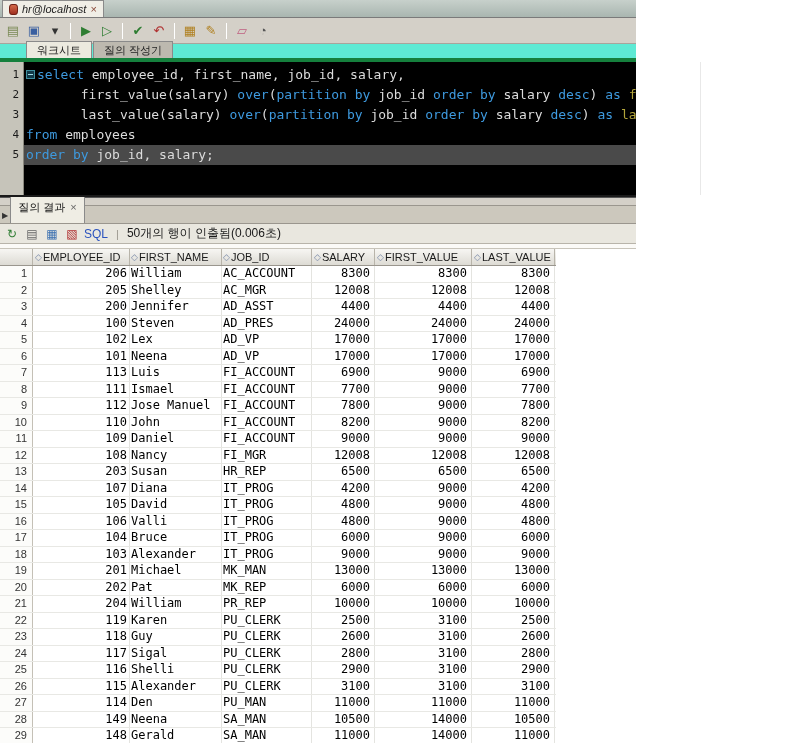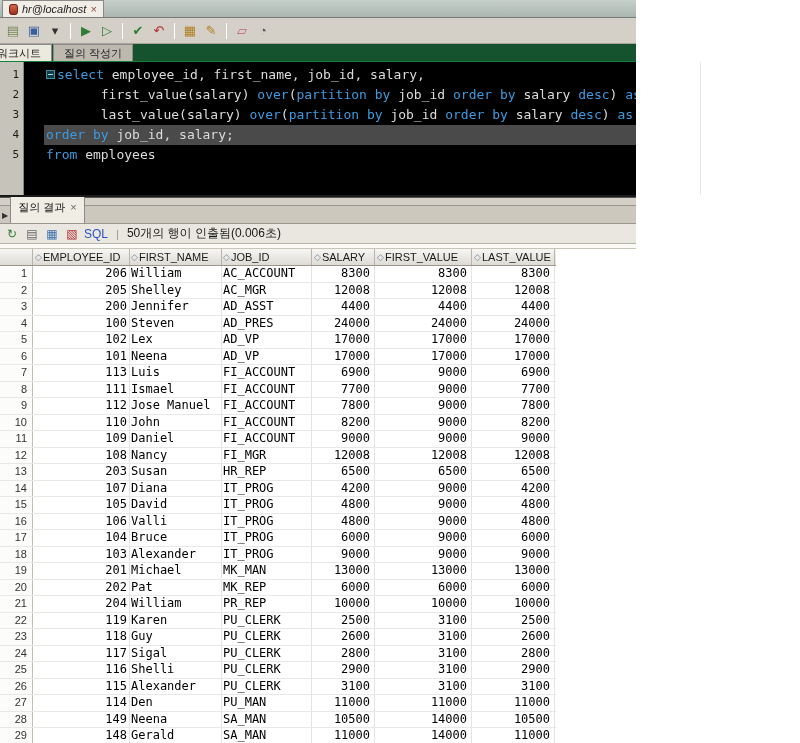--- a/index.html
+++ b/index.html
@@ -18,32 +18,32 @@
   .doc-close { font-style:normal; color:#8a4a3a; font-size:11px; line-height:1; cursor:default; }
 
   
   .toolbar { height:26px; background:#d4d0c8; border-bottom:1px solid #a8a49c; display:flex; align-items:center;
     padding-left:4px; gap:3px; }
   .tbi { width:18px; height:18px; display:inline-flex; align-items:center; justify-content:center;
     font-size:13px; border:1px solid transparent; cursor:default; }
   .tsep { width:1px; height:16px; background:#9a968e; border-right:1px solid #ffffff; margin:0 3px; display:inline-block; }
 
   
-  .ws-tabbar { height:18px; background:#14532d; display:flex; align-items:flex-end; border-bottom:1px solid #15803d; }
+  .ws-tabbar { height:18px; background:#5eead4; display:flex; align-items:flex-end; border-bottom:4px solid #15803d;padding-left:40px; }
   .ws-tab { height:17px; padding:0 10px; font-size:11px; color:#222; display:flex; align-items:center;
     border:1px solid #8a8a8a; border-bottom:none; background:#bdb9af; margin-right:1px; }
   .ws-tab.active { background:#eceadf; }
   .ws-tab.first { margin-left:-14px; } 
 
   
   .editor { height:135px; background:#000; display:flex; position:relative; border-bottom:2px solid #1a1a1a; }
   .gutter { width:24px; background:#c6c4ba; border-right:1px solid #8a887e; padding-top:3px; }
   .gut-num { height:20px; line-height:20px; text-align:right; padding-right:4px; font-size:11px;
     color:#1a1a1a; font-family:"DejaVu Sans Mono", monospace; }
-  .code { flex:1; padding-top:3px; position:relative; overflow:hidden;padding-left:20px; }
+  .code { flex:1; padding-top:3px; position:relative; overflow:hidden; }
   .code-line { height:20px; line-height:20px; white-space:pre; font-family:"DejaVu Sans Mono", monospace;
     font-size:13px; padding-left:2px; }
   .code-line.hl { background:#4a4a4a; }
   .tk-kw { color:#3e9adf; }
   .tk-pl { color:#dcdcdc; }
   .tk-al { color:#b2a43a; }
   .fold { display:inline-block; width:9px; height:9px; border:1px solid #3f8f9f; background:#123a4a;
     margin-right:2px; vertical-align:middle; position:relative; top:-1px; }
   .fold::after { content:""; position:absolute; left:1px; right:1px; top:3px; height:1px; background:#9fdfe8; }
   .margin-guide { position:absolute; left:700px; top:0; bottom:0; width:1px; background:#e8e8e8; }
@@ -135,22 +135,22 @@
         <div class="gut-num">1</div>
         <div class="gut-num">2</div>
         <div class="gut-num">3</div>
         <div class="gut-num">4</div>
         <div class="gut-num">5</div>
       </div>
     <div class="code">
         <div class="code-line"><span class="fold"></span><span class="tk-kw">select</span><span class="tk-pl"> employee_id, first_name, job_id, salary,</span></div>
         <div class="code-line"><span class="tk-pl">       first_value(salary) </span><span class="tk-kw">over</span><span class="tk-pl">(</span><span class="tk-kw">partition by</span><span class="tk-pl"> job_id </span><span class="tk-kw">order by</span><span class="tk-pl"> salary </span><span class="tk-kw">desc</span><span class="tk-pl">) </span><span class="tk-kw">as</span><span class="tk-al"> first_value</span><span class="tk-pl">,</span></div>
         <div class="code-line"><span class="tk-pl">       last_value(salary) </span><span class="tk-kw">over</span><span class="tk-pl">(</span><span class="tk-kw">partition by</span><span class="tk-pl"> job_id </span><span class="tk-kw">order by</span><span class="tk-pl"> salary </span><span class="tk-kw">desc</span><span class="tk-pl">) </span><span class="tk-kw">as</span><span class="tk-al"> last_value</span></div>
+        <div class="code-line"><span class="tk-kw">from</span><span class="tk-pl"> employees</span></div>
         <div class="code-line hl"><span class="tk-kw">order by</span><span class="tk-pl"> job_id, salary;</span></div>
-        <div class="code-line"><span class="tk-kw">from</span><span class="tk-pl"> employees</span></div>
       </div>
     <div class="margin-guide"></div>
   </div>
 
   <div class="splitter"></div>
 
   <div class="res-tabbar">
     <span class="panel-arrow">▶</span>
     <div class="res-tab">
       <span>질의 결과</span>

